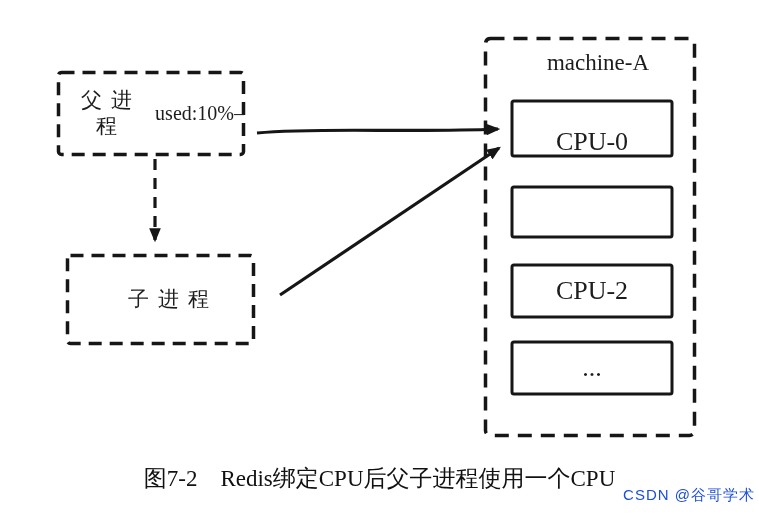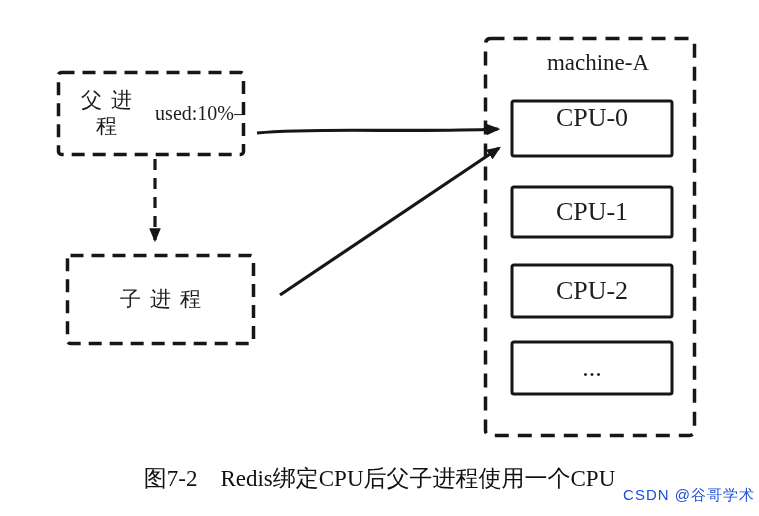--- a/index.html
+++ b/index.html
@@ -46,27 +46,26 @@
     <path d="M257,133 C320,127 410,133 498,129" fill="none" stroke="#161616" stroke-width="3.2" marker-end="url(#arrowhead)"></path>
     <path d="M280,295 L499,148" fill="none" stroke="#161616" stroke-width="3.2" marker-end="url(#arrowhead)"></path>
     <path d="M155,159 L155,240" fill="none" stroke="#161616" stroke-width="3.2" stroke-dasharray="11 8" marker-end="url(#arrowhead)"></path>
   </svg>
 
   <div class="overlay" style="left:58px; top:72px; width:186px; height:82px;">
     <div class="proc-title">父进程</div>
     <div class="proc-usage">used:10%–</div>
   </div>
 
-  <div class="overlay" style="left:67px; top:255px; width:187px; height:88px;">
+  <div class="overlay" style="left:75px; top:255px; width:187px; height:88px;">
     <div class="proc-title">子进程</div>
   </div>
 
   <div class="machine-label">machine-A</div>
 
-  <div class="cpu-label" style="top:90px; height:55px;">CPU-0</div>
-  <div class="cpu-label" style="top:187px; height:50px;">CPU-1</div>
+  <div class="cpu-label" style="top:114px; height:55px;">CPU-0</div>
   <div class="cpu-label" style="top:265px; height:52px;">CPU-2</div>
   <div class="cpu-label" style="top:342px; height:52px;">...</div>
 
   <div class="caption">图7-2　Redis绑定CPU后父子进程使用一个CPU</div>
   <div class="watermark">CSDN @谷哥学术</div>
 
 </div>
 
 </body></html>

